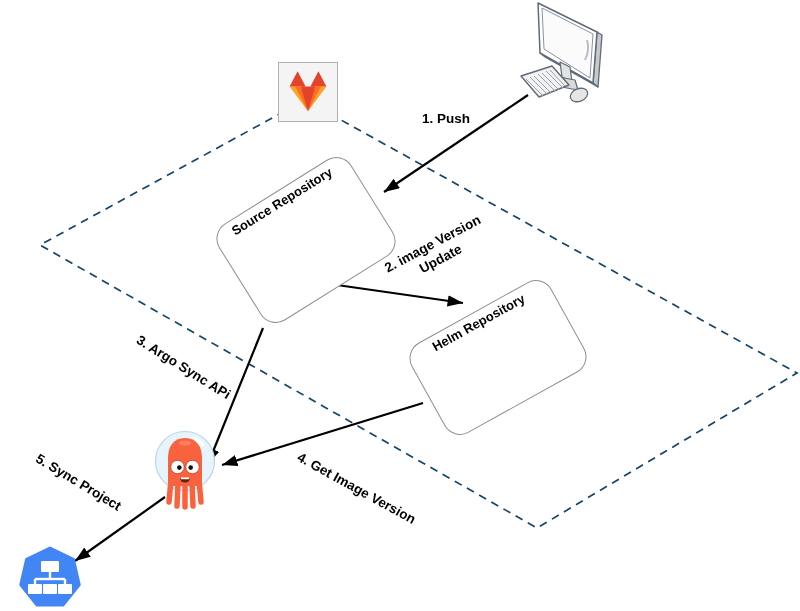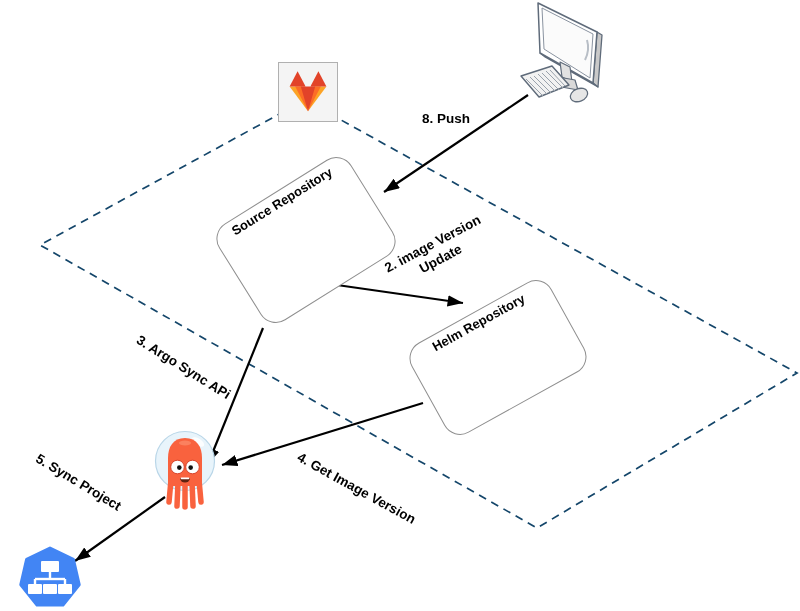--- a/index.html
+++ b/index.html
@@ -124,21 +124,21 @@
         <line x1="16" y1="33" x2="46" y2="33"></line>
         <line x1="16" y1="33" x2="16" y2="38"></line>
         <line x1="46" y1="33" x2="46" y2="38"></line>
       </g>
       <rect x="9" y="38" width="14" height="10" rx="1" fill="#ffffff"></rect>
       <rect x="24" y="38" width="14" height="10" rx="1" fill="#ffffff"></rect>
       <rect x="39" y="38" width="14" height="10" rx="1" fill="#ffffff"></rect>
     </g>
   </svg>
 
-  <div class="edge-label" style="left:446px;top:119px;transform:translate(-50%,-50%)">8. Push</div>
+  <div class="edge-label" style="left:446px;top:119px;transform:translate(-50%,-50%)">1. Push</div>
 
   <div class="edge-label wrap" style="left:437px;top:252px;transform:translate(-50%,-50%) rotate(-28deg)">2. image Version Update</div>
 
   <div class="edge-label" style="left:183px;top:368px;transform:translate(-50%,-50%) rotate(32deg)">3. Argo Sync APi</div>
 
   <div class="edge-label" style="left:356px;top:489px;transform:translate(-50%,-50%) rotate(29deg)">4. Get Image Version</div>
 
   <div class="edge-label" style="left:78px;top:483px;transform:translate(-50%,-50%) rotate(31deg)">5. Sync Project</div>
 
 </div>

